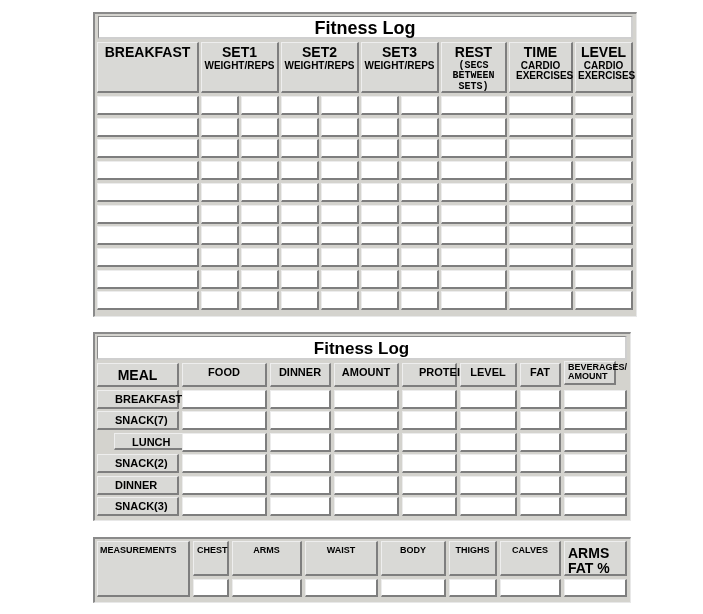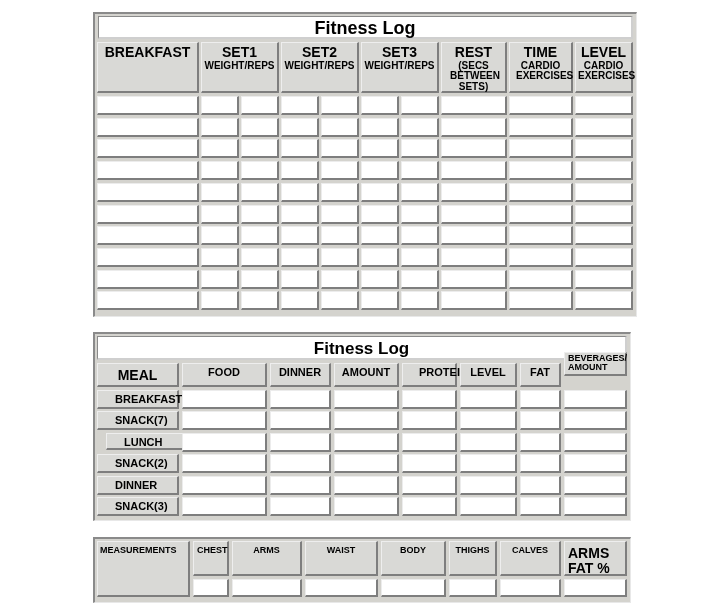--- a/index.html
+++ b/index.html
@@ -35,21 +35,21 @@
 <div class="hcell" style="left:281px;top:42px;width:78px;height:51px;">
   <span class="main">SET2</span>
   <span class="sub">WEIGHT/REPS</span>
 </div>
 <div class="hcell" style="left:361px;top:42px;width:78px;height:51px;">
   <span class="main">SET3</span>
   <span class="sub">WEIGHT/REPS</span>
 </div>
 <div class="hcell" style="left:441px;top:42px;width:66px;height:51px;">
   <span class="main">REST</span>
-  <span class="sub" style="padding:0 8px;">(SECS BETWEEN SETS)</span>
+  <span class="sub" style="padding:0 8px;font-family:Liberation Mono, monospace;">(SECS BETWEEN SETS)</span>
 </div>
 <div class="hcell" style="left:509px;top:42px;width:64px;height:51px;">
   <span class="main">TIME</span>
   <span class="sub" style="padding:0 6px;">CARDIO EXERCISES</span>
 </div>
 <div class="hcell" style="left:575px;top:42px;width:58px;height:51px;">
   <span class="main">LEVEL</span>
   <span class="sub" style="padding:0 2px;">CARDIO EXERCISES</span>
 </div>
 
@@ -159,40 +159,40 @@
 <div class="panel" style="left:93px;top:332px;width:538px;height:189px;"></div>
 <div class="title" style="left:97px;top:336px;width:530px;height:24px;font-size:17px;line-height:23px;">Fitness Log</div>
 
 <div class="h2 big" style="left:97px;top:363px;width:82px;height:24px;">MEAL</div>
 <div class="h2" style="left:182px;top:363px;width:85px;height:24px;">FOOD</div>
 <div class="h2" style="left:270px;top:363px;width:61px;height:24px;">DINNER</div>
 <div class="h2" style="left:334px;top:363px;width:65px;height:24px;">AMOUNT</div>
 <div class="h2" style="left:402px;top:363px;width:55px;height:24px;text-align:left;padding-left:16px;">PROTEIN</div>
 <div class="h2" style="left:460px;top:363px;width:57px;height:24px;">LEVEL</div>
 <div class="h2" style="left:520px;top:363px;width:41px;height:24px;">FAT</div>
-<div class="h2 small" style="left:564px;top:352px;width:63px;height:24px;">BEVERAGES/ AMOUNT</div>
+<div class="h2 small" style="left:564px;top:361px;width:52px;height:24px;">BEVERAGES/ AMOUNT</div>
 
 <div id="meal-rows">
     <div class="rowlabel" style="left: 97px; top: 390px; width: 82px; height: 19px;">BREAKFAST</div>
     <input type="text" class="inp" value="" style="left: 182px; top: 390px; width: 85px; height: 19px;">
     <input type="text" class="inp" value="" style="left: 270px; top: 390px; width: 61px; height: 19px;">
     <input type="text" class="inp" value="" style="left: 334px; top: 390px; width: 65px; height: 19px;">
     <input type="text" class="inp" value="" style="left: 402px; top: 390px; width: 55px; height: 19px;">
     <input type="text" class="inp" value="" style="left: 460px; top: 390px; width: 57px; height: 19px;">
     <input type="text" class="inp" value="" style="left: 520px; top: 390px; width: 41px; height: 19px;">
     <input type="text" class="inp" value="" style="left: 564px; top: 390px; width: 63px; height: 19px;">
     <div class="rowlabel" style="left: 97px; top: 411px; width: 82px; height: 19px;">SNACK(7)</div>
     <input type="text" class="inp" value="" style="left: 182px; top: 411px; width: 85px; height: 19px;">
     <input type="text" class="inp" value="" style="left: 270px; top: 411px; width: 61px; height: 19px;">
     <input type="text" class="inp" value="" style="left: 334px; top: 411px; width: 65px; height: 19px;">
     <input type="text" class="inp" value="" style="left: 402px; top: 411px; width: 55px; height: 19px;">
     <input type="text" class="inp" value="" style="left: 460px; top: 411px; width: 57px; height: 19px;">
     <input type="text" class="inp" value="" style="left: 520px; top: 411px; width: 41px; height: 19px;">
     <input type="text" class="inp" value="" style="left: 564px; top: 411px; width: 63px; height: 19px;">
-    <div class="rowlabel" style="left: 106px; top: 433px; width: 82px; height: 17px;">LUNCH</div>
+    <div class="rowlabel" style="left: 114px; top: 433px; width: 82px; height: 17px;">LUNCH</div>
     <input type="text" class="inp" value="" style="left: 182px; top: 433px; width: 85px; height: 19px;">
     <input type="text" class="inp" value="" style="left: 270px; top: 433px; width: 61px; height: 19px;">
     <input type="text" class="inp" value="" style="left: 334px; top: 433px; width: 65px; height: 19px;">
     <input type="text" class="inp" value="" style="left: 402px; top: 433px; width: 55px; height: 19px;">
     <input type="text" class="inp" value="" style="left: 460px; top: 433px; width: 57px; height: 19px;">
     <input type="text" class="inp" value="" style="left: 520px; top: 433px; width: 41px; height: 19px;">
     <input type="text" class="inp" value="" style="left: 564px; top: 433px; width: 63px; height: 19px;">
     <div class="rowlabel" style="left: 97px; top: 454px; width: 82px; height: 19px;">SNACK(2)</div>
     <input type="text" class="inp" value="" style="left: 182px; top: 454px; width: 85px; height: 19px;">
     <input type="text" class="inp" value="" style="left: 270px; top: 454px; width: 61px; height: 19px;">

